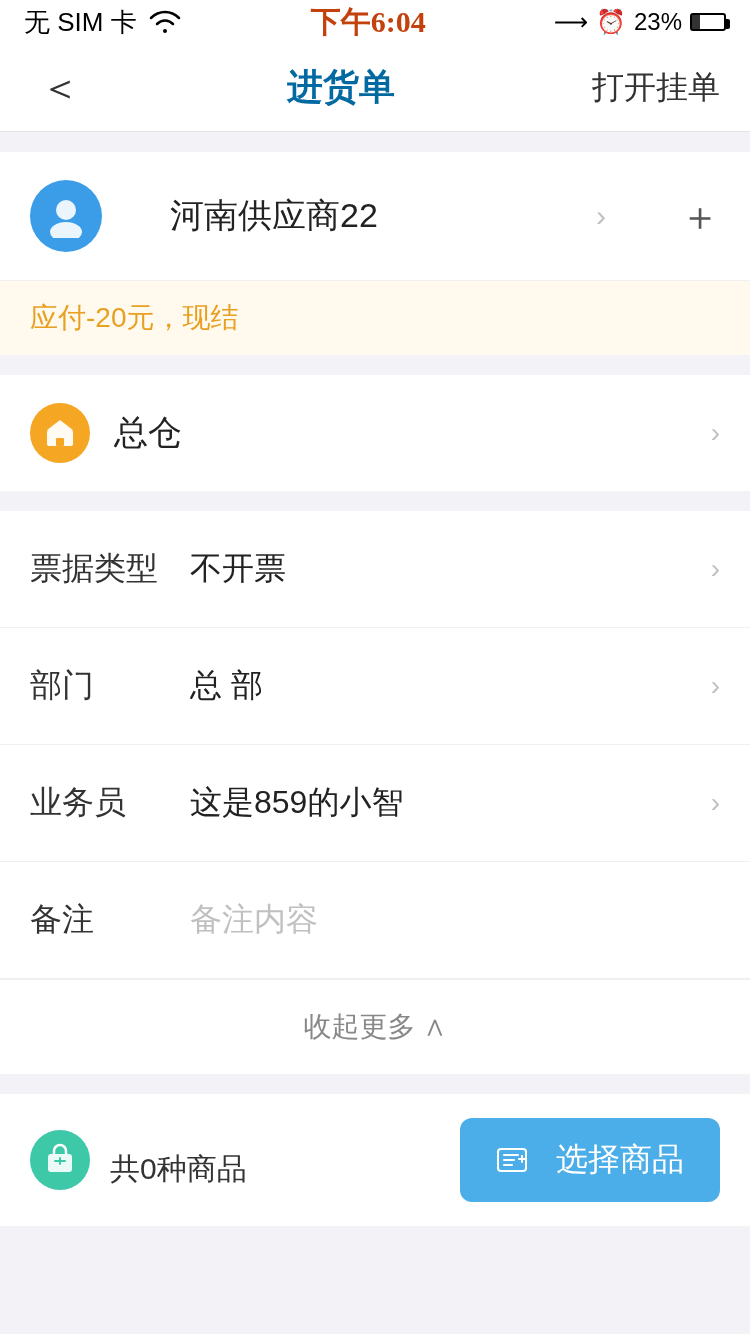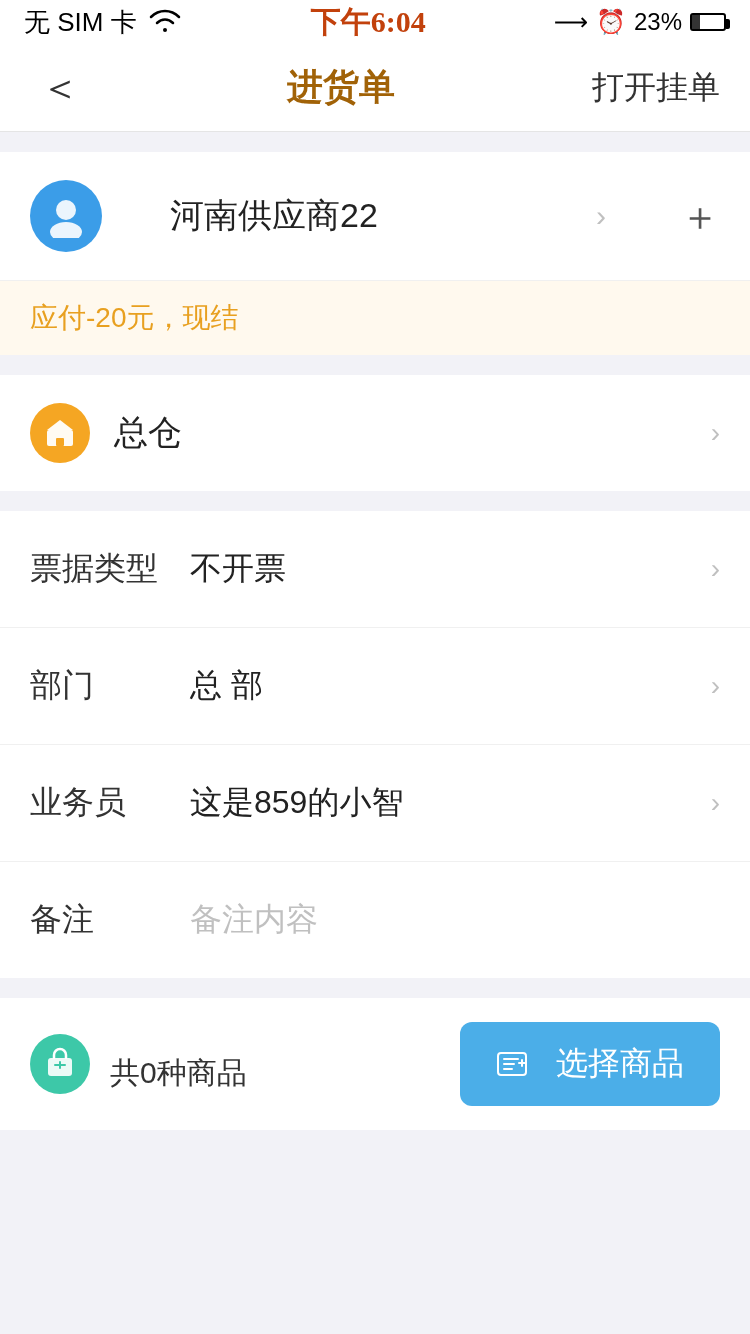--- a/index.html
+++ b/index.html
@@ -18,21 +18,21 @@
       height: 44px;
       background: #fff;
       display: flex;
       align-items: center;
       justify-content: space-between;
       padding: 0 24px;
       font-size: 28px;
     }
     .status-left {
       display: flex;
-      align-items: center;
+      align-items: flex-end;
       gap: 10px;
       font-size: 26px;
       font-weight: 500;
       color: #000;
     }
     .status-time {
       font-size: 30px;
       font-weight: 600;
       color: #c2410c;
       font-family: Liberation Serif, serif;
@@ -58,21 +58,21 @@
     }
     .nav-back {
       font-size: 40px;
       color: #333;
       cursor: pointer;
       padding: 10px;
     }
     .nav-title {
       font-size: 36px;
       font-weight: 600;
-      color: #a16207;
+      color: #0369a1;
     }
     .nav-action {
       font-size: 32px;
       color: #333;
       cursor: pointer;
     }
 
     
     .section-gap {
       height: 20px;
@@ -334,20 +334,23 @@
     <span class="form-label">业务员</span>
     <span class="form-value">这是859的小智</span>
     <span class="form-chevron">›</span>
   </div>
 
   <div class="form-row">
     <span class="form-label">备注</span>
     <span class="form-value placeholder">备注内容</span>
   </div>
 
+  <div class="collapse-row">
+    <span>收起更多 ∧</span>
+  </div>
 </div>
 
 <div class="bottom-bar">
   <div class="product-count-left">
     <div class="product-count-icon">
       <svg width="36" height="36" viewBox="0 0 36 36" fill="none">
         <rect x="6" y="12" width="24" height="18" rx="3" fill="#fff" opacity="0.9"></rect>
         <path d="M12 12V9a6 6 0 0 1 12 0v3" stroke="#fff" stroke-width="2.5" fill="none" stroke-linecap="round"></path>
         <path d="M13 19h10M18 16v6" stroke="#3dc8a8" stroke-width="2" stroke-linecap="round"></path>
       </svg>

